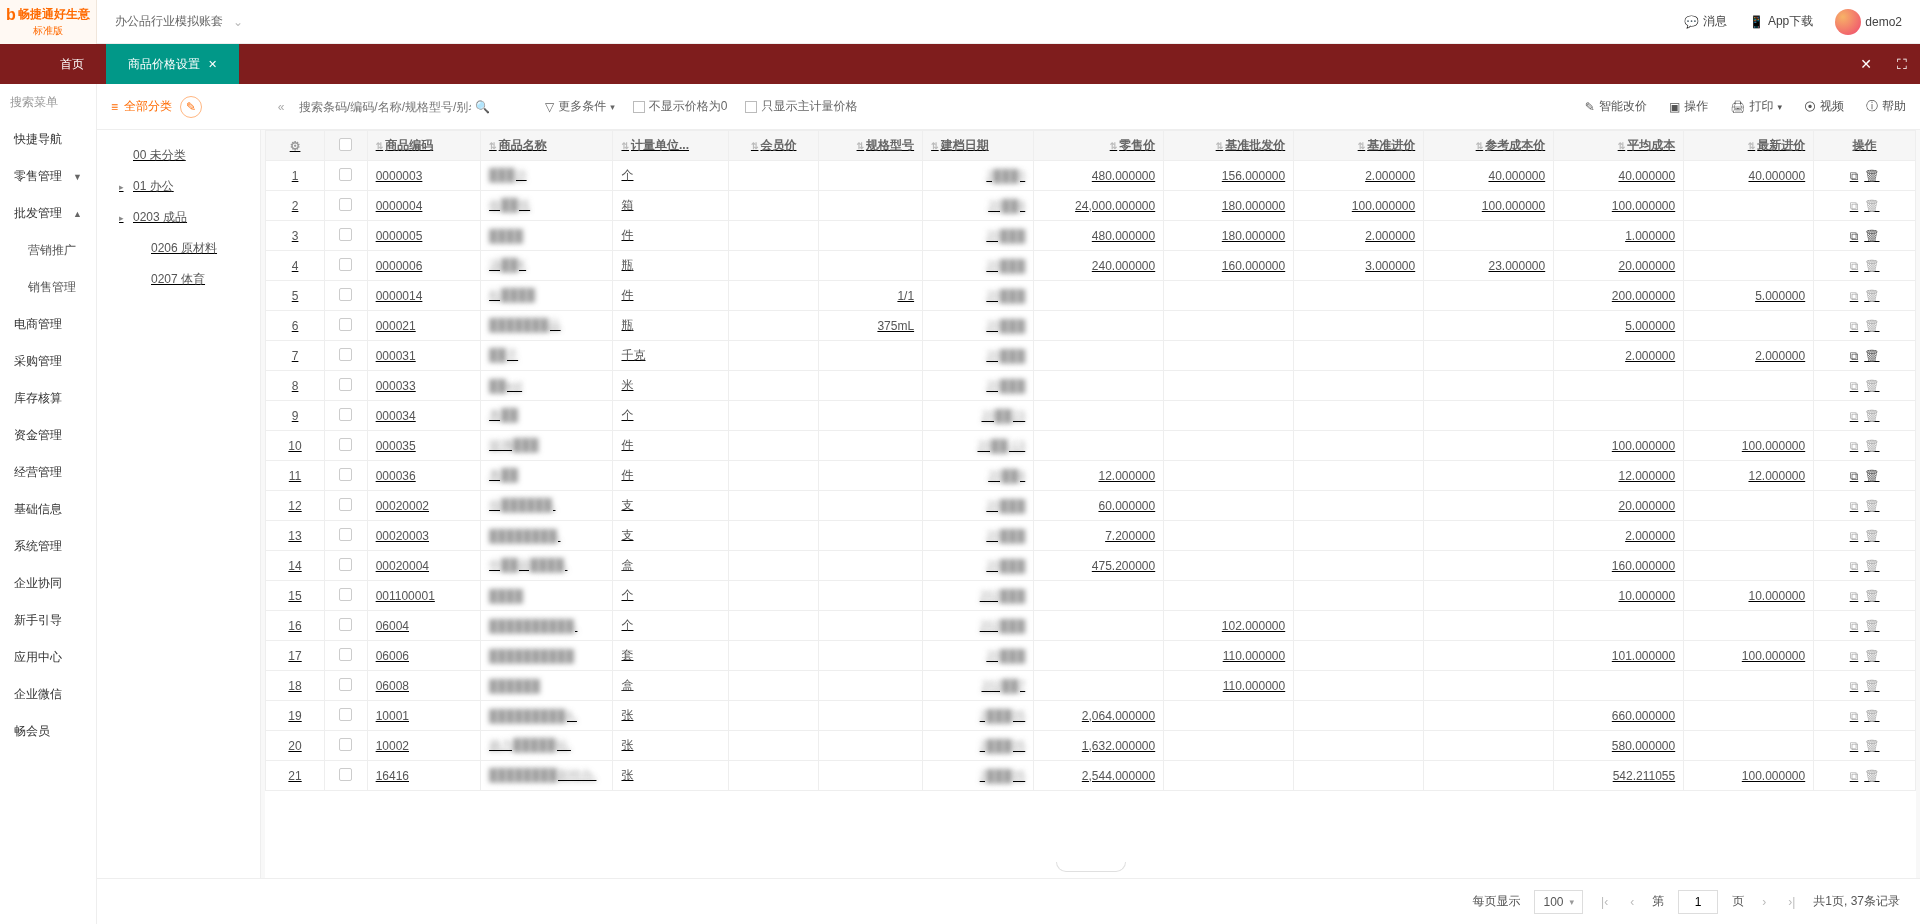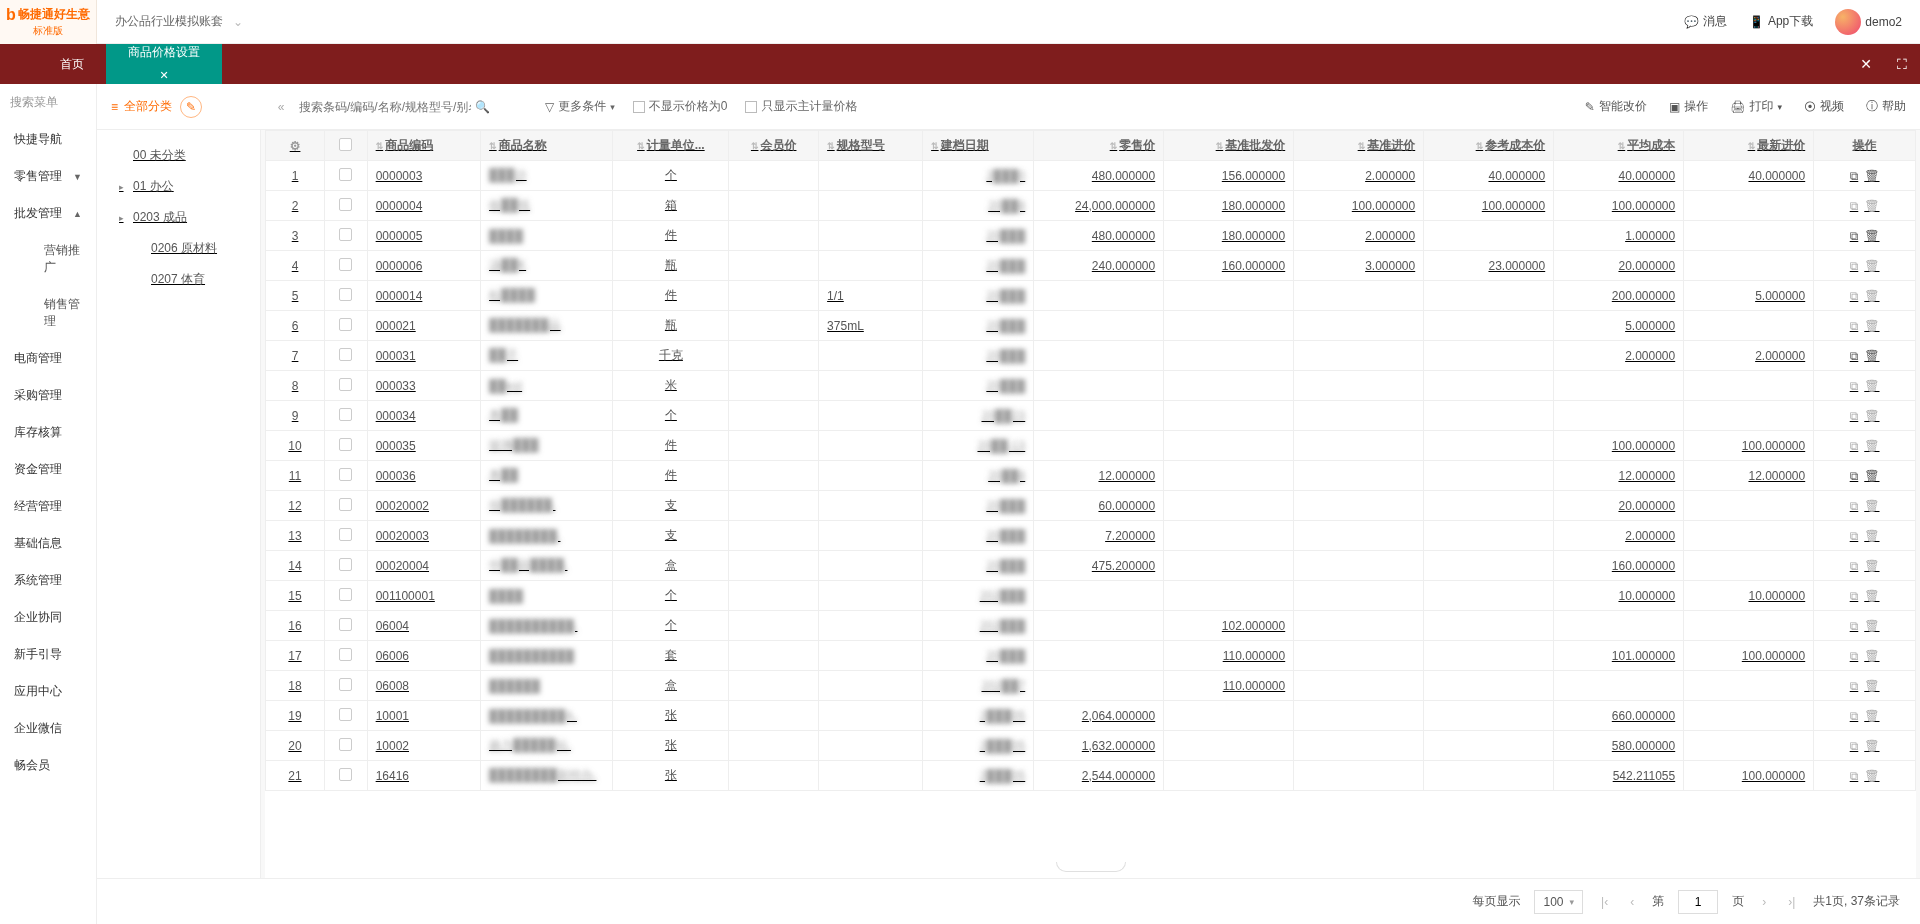--- a/index.html
+++ b/index.html
@@ -12,31 +12,31 @@
 .logo-b { color: #ff6a00; font-size: 16px; font-weight: bold; }
 .logo-sub { font-size: 10px; color: #ff6a00; }
 .dropdown-ws { margin-left: 18px; color: #666; display: flex; align-items: center; gap: 10px; cursor: pointer; }
 .topbar-spacer { flex: 1; }
 .top-icons { display: flex; align-items: center; gap: 22px; padding-right: 18px; color: #444; }
 .top-icon-item { display: flex; align-items: center; gap: 4px; cursor: pointer; }
 .avatar { width: 26px; height: 26px; border-radius: 50%; background: radial-gradient(circle at 30% 30%, #f7b267, #ef476f); }
 
 .tabbar { height: 40px; background: #7f1d1d; display: flex; align-items: stretch; padding-left: 38px; }
 .tab { padding: 0 22px; display: flex; align-items: center; color: #fff; cursor: pointer; gap: 8px; }
-.tab.active { background: #019888; flex-direction: column; }
+.tab.active { background: #019888; }
 .tab-close { font-size: 11px; cursor: pointer; }
 .tabbar-spacer { flex: 1; }
 .tabbar-right { display: flex; align-items: center; color: #fff; }
 .tabbar-btn { width: 36px; display: flex; align-items: center; justify-content: center; cursor: pointer; font-size: 14px; }
 
 .body { flex: 1; display: flex; background: #fff; overflow: hidden; }
 .left-menu { width: 97px; background: #fff; border-right: 1px solid #eee; overflow-y: auto; }
 .menu-search { padding: 10px 10px; color: #999; font-size: 12px; }
 .menu-item { padding: 10px 14px; color: #333; cursor: pointer; display: flex; justify-content: space-between; align-items: center; }
-.menu-item.sub { padding-left: 44px; color: #555; }
+.menu-item.sub { padding-left: 28px; color: #555; }
 .caret { font-size: 9px; color: #666; }
 
 .content { flex: 1; background: #f8f8f8; display: flex; flex-direction: column; overflow: hidden; }
 .cat-row { height: 46px; display: flex; align-items: center; background: #fff; padding: 0 14px; border-bottom: 1px solid #eee; }
 .cat-panel { width: 160px; display: flex; align-items: center; gap: 8px; }
 .cat-title { display: flex; align-items: center; gap: 6px; color: #ff6a00; cursor: pointer; }
 .edit-btn { width: 22px; height: 22px; border: 1px solid #ffb782; border-radius: 50%; display: flex; align-items: center; justify-content: center; color: #ff6a00; cursor: pointer; }
 .collapse-handle { width: 20px; color: #aaa; cursor: pointer; text-align: center; }
 .search-box { display: flex; align-items: center; margin-left: 4px; width: 210px; }
 .search-box input { width: 180px; border: none; outline: none; padding: 6px 4px; color: #666; }
@@ -55,23 +55,23 @@
 .tree-caret { font-size: 9px; color: #888; width: 8px; }
 
 .table-wrap { flex: 1; background: #fff; margin: 0 4px 0 4px; overflow: auto; position: relative; }
 table { width: 100%; border-collapse: collapse; table-layout: fixed; }
 th, td { border: 1px solid #eee; padding: 6px 8px; font-size: 12px; color: #555; text-align: left; white-space: nowrap; overflow: hidden; text-overflow: ellipsis; }
 th { background: #f6f6f6; color: #666; position: sticky; top: 0; user-select: none; }
 .col-idx { width: 50px; text-align: center; }
 .col-chk { width: 36px; text-align: center; }
 .col-code { width: 96px; }
 .col-name { width: 112px; }
-.col-unit { width: 98px; text-align: center; }
+.col-unit { width: 98px; }
 .col-vip { width: 76px; text-align: center; }
-.col-spec { width: 88px; }
+.col-spec { width: 88px; text-align: right; }
 .col-date { width: 94px; }
 .col-num { width: 110px; text-align: right; }
 .col-ops { width: 86px; text-align: center; }
 td.num { text-align: right; }
 .sort { color: #bbb; font-size: 9px; margin-right: 2px; }
 .gear { color: #999; }
 .chkbox { width: 13px; height: 13px; border: 1px solid #ccc; border-radius: 2px; display: inline-block; background: #fff; }
 .op-icons { display: flex; gap: 6px; justify-content: center; color: #aaa; }
 .op-icons span { cursor: pointer; }
 .blur { color: transparent; text-shadow: 0 0 5px rgba(100,100,100,.6); }

